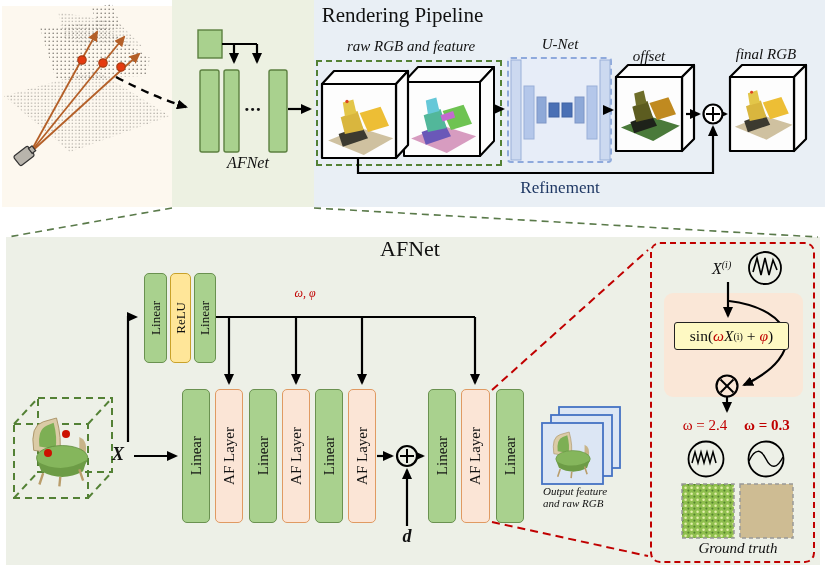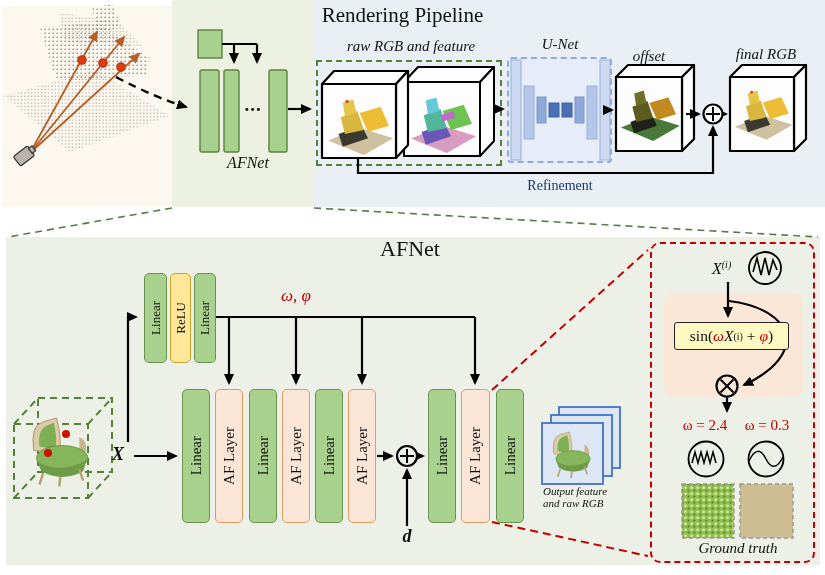--- a/index.html
+++ b/index.html
@@ -241,26 +241,26 @@
       <rect x="682" y="484" width="52" height="54" fill="url(#spk)" stroke="#999" stroke-width="1.5" stroke-dasharray="4,3"></rect>
       <rect x="740" y="484" width="53" height="54" fill="#cebc93" stroke="#999" stroke-width="1.5" stroke-dasharray="4,3"></rect>
     </g>
   </svg>
 
   <div class="lbl ctr z3" style="left:310px;top:3px;width:185px;font-size:21px;color:#111;">Rendering Pipeline</div>
   <div class="lbl ctr it z3" style="left:326px;top:38px;width:170px;font-size:15px;color:#111;">raw RGB and feature</div>
   <div class="lbl ctr it z3" style="left:508px;top:36px;width:104px;font-size:15px;color:#111;">U-Net</div>
   <div class="lbl ctr it z3" style="left:616px;top:48px;width:66px;font-size:15px;color:#111;">offset</div>
   <div class="lbl ctr it z3" style="left:726px;top:46px;width:80px;font-size:15px;color:#111;">final RGB</div>
-  <div class="lbl ctr z3" style="left:480px;top:178px;width:160px;font-size:14px;color:#1f3864;">Refinement</div>
+  <div class="lbl ctr z3" style="left:480px;top:178px;width:160px;font-size:17px;color:#1f3864;">Refinement</div>
   <div class="lbl ctr it z3" style="left:203px;top:154px;width:90px;font-size:16px;color:#111;">AFNet</div>
   <div class="lbl ctr z3" style="left:240px;top:94px;width:26px;font-size:19px;font-weight:bold;color:#111;letter-spacing:1px;">...</div>
 
   <div class="lbl ctr z3" style="left:350px;top:236px;width:120px;font-size:22px;color:#111;">AFNet</div>
-  <div class="lbl ctr it z3 red" style="left:268px;top:286px;width:56px;font-size:17px;">ω, φ</div>
+  <div class="lbl ctr it z3 red" style="left:277px;top:286px;width:56px;font-size:12px;">ω, φ</div>
   <div class="lbl ctr it z3" style="left:106px;top:444px;width:24px;font-size:18px;font-weight:bold;color:#111;">X</div>
   <div class="lbl ctr it z3" style="left:398px;top:526px;width:18px;font-size:18px;font-weight:bold;color:#111;">d</div>
   <div class="lbl it z3" style="left:543px;top:485px;width:112px;font-size:11px;color:#111;line-height:1.1;">
     <div>Output feature</div>
     <div>and raw RGB</div>
   </div>
 
   <div class="blk green-blk z3" style="left:144px;top:273px;width:23px;height:90px;">
     <span class="vtext" style="font-size:13px;">Linear</span>
     </div>
@@ -306,16 +306,16 @@
               border-radius:3px;display:flex;align-items:center;justify-content:center;font-size:15.5px;color:#111;">
     <span>sin(</span>
       <span class="red it">ω</span>
       <span class="it">X</span>
       <sup class="sm">(i)</sup>
       <span style="white-space:pre;"> + </span>
       <span class="red it">φ</span>
       <span>)</span>
   </div>
   <div class="lbl ctr z3 red" style="left:674px;top:417px;width:62px;font-size:15px;">ω = 2.4</div>
-  <div class="lbl ctr z3 red" style="left:736px;top:417px;width:62px;font-size:15px;">ω = 0.3</div>
+  <div class="lbl ctr z3 red" style="left:736px;top:417px;width:62px;font-size:15px;font-weight:bold;">ω = 0.3</div>
   <div class="lbl ctr it z3" style="left:688px;top:540px;width:100px;font-size:15px;color:#111;">Ground truth</div>
 
 </div>
 
 </body></html>

